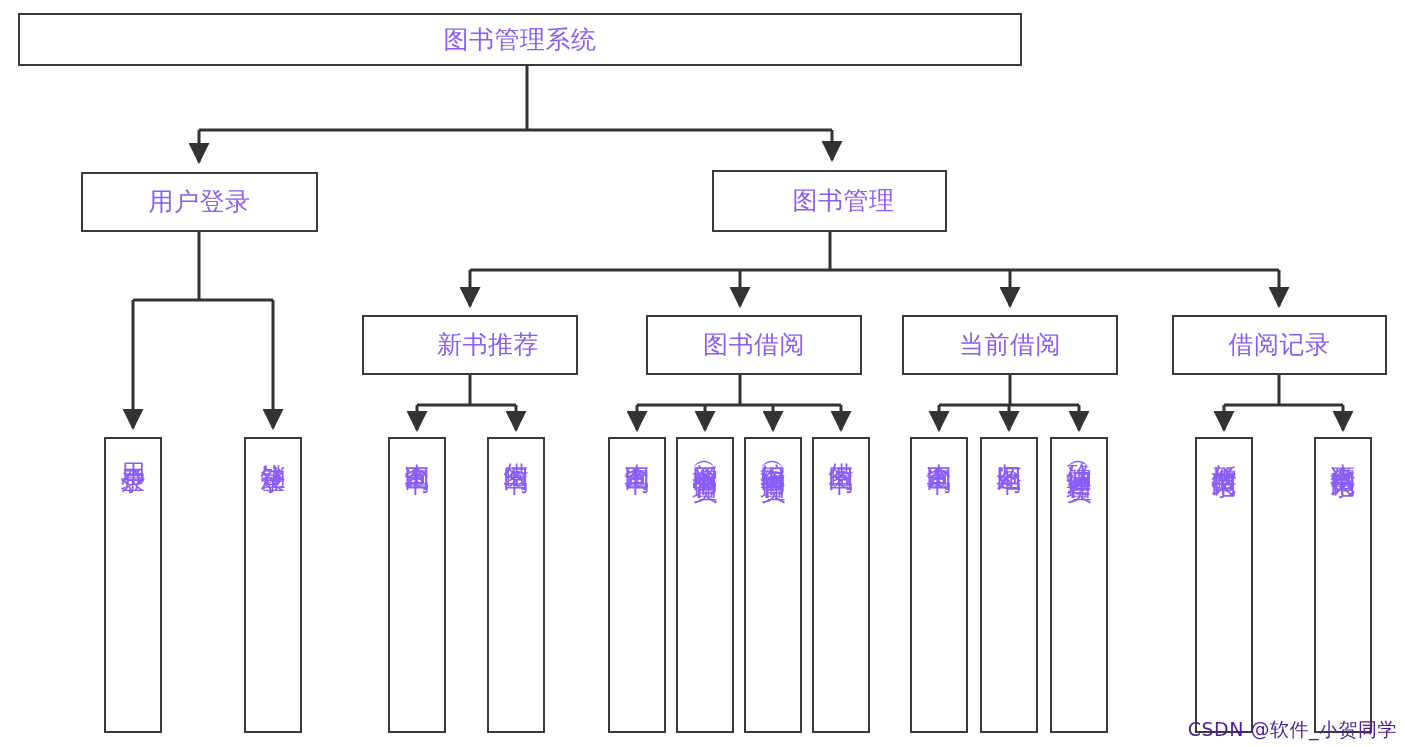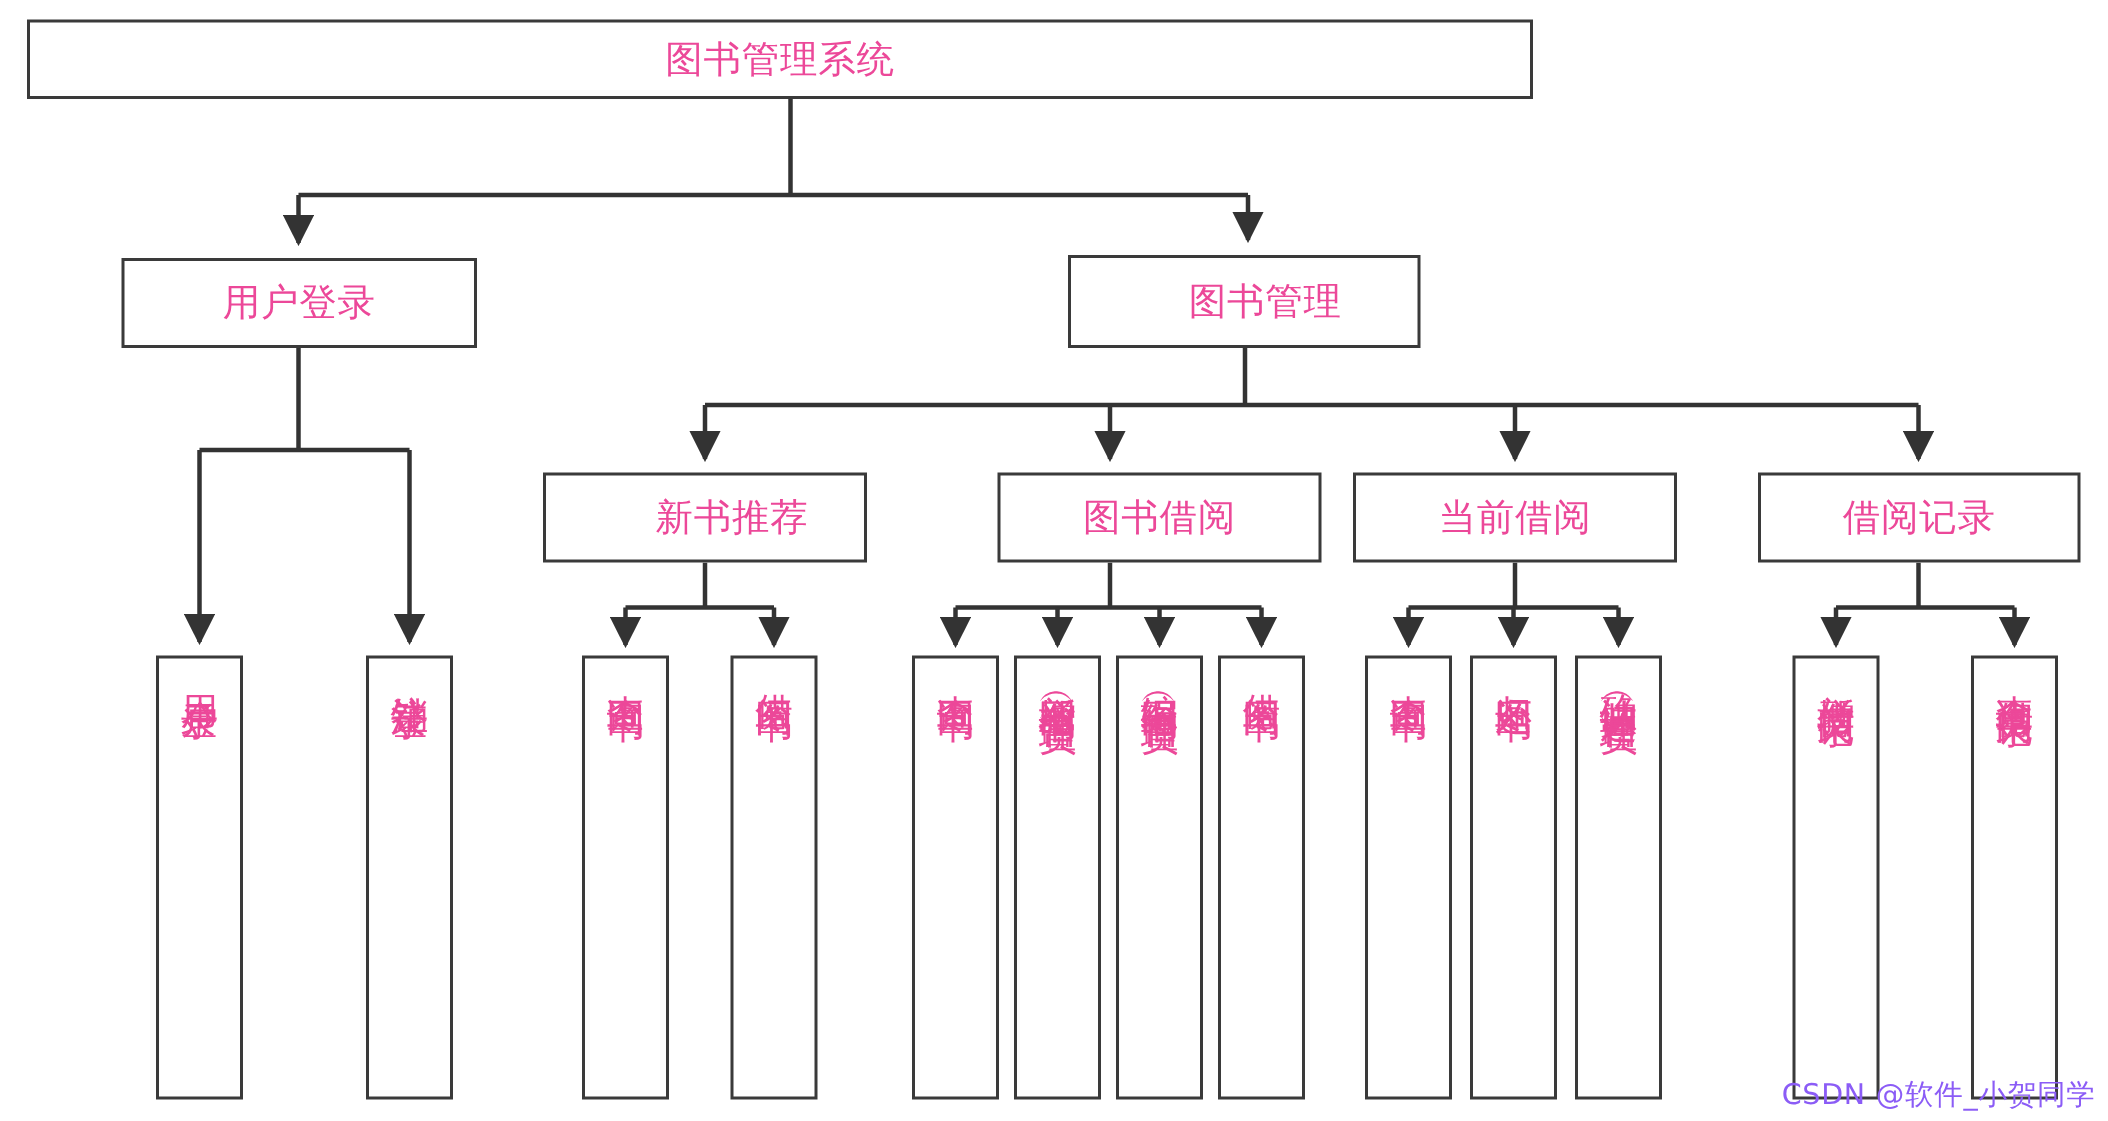--- a/index.html
+++ b/index.html
@@ -29,21 +29,21 @@
     align-items:center;
     justify-content:center;
     color:#333333;
     z-index:2;
   }
   .node .label{
     display:block;
     text-align:right;
     line-height:1.18;
     letter-spacing:0.5px;
-    color:#ec4899;
+    color:#8b5cf6;
   }
   
   .h-node .label{
     font-size:25px;
     white-space:nowrap;
   }
   
   .v-node{
     align-items:flex-start;
     padding-top:4px;
@@ -54,21 +54,21 @@
     font-size:25px;
     letter-spacing:2.5px;
     line-height:1;
     margin:0 auto;
   }
   .watermark{
     position:absolute;
     right:8px;
     bottom:4px;
     font-size:19px;
-    color:#8b5cf6;
+    color:#4c1d95;
     letter-spacing:0.5px;
     z-index:5;
     white-space:nowrap;
   }
 </style>
 </head>
 <body>
 
 <div id="canvas">
 
@@ -131,21 +131,21 @@
   </div>
 
   <div class="node h-node" style="left:712px;top:170px;width:235px;height:62px;padding-left:28px;">
     <span class="label">图书管理</span>
   </div>
 
   <div class="node h-node" style="left:362px;top:315px;width:216px;height:60px;padding-left:36px;">
     <span class="label">新书推荐</span>
   </div>
 
-  <div class="node h-node" style="left:665px;top:315px;width:216px;height:60px;">
+  <div class="node h-node" style="left:646px;top:315px;width:216px;height:60px;">
     <span class="label">图书借阅</span>
   </div>
 
   <div class="node h-node" style="left:902px;top:315px;width:216px;height:60px;">
     <span class="label">当前借阅</span>
   </div>
 
   <div class="node h-node" style="left:1172px;top:315px;width:215px;height:60px;">
     <span class="label">借阅记录</span>
   </div>

